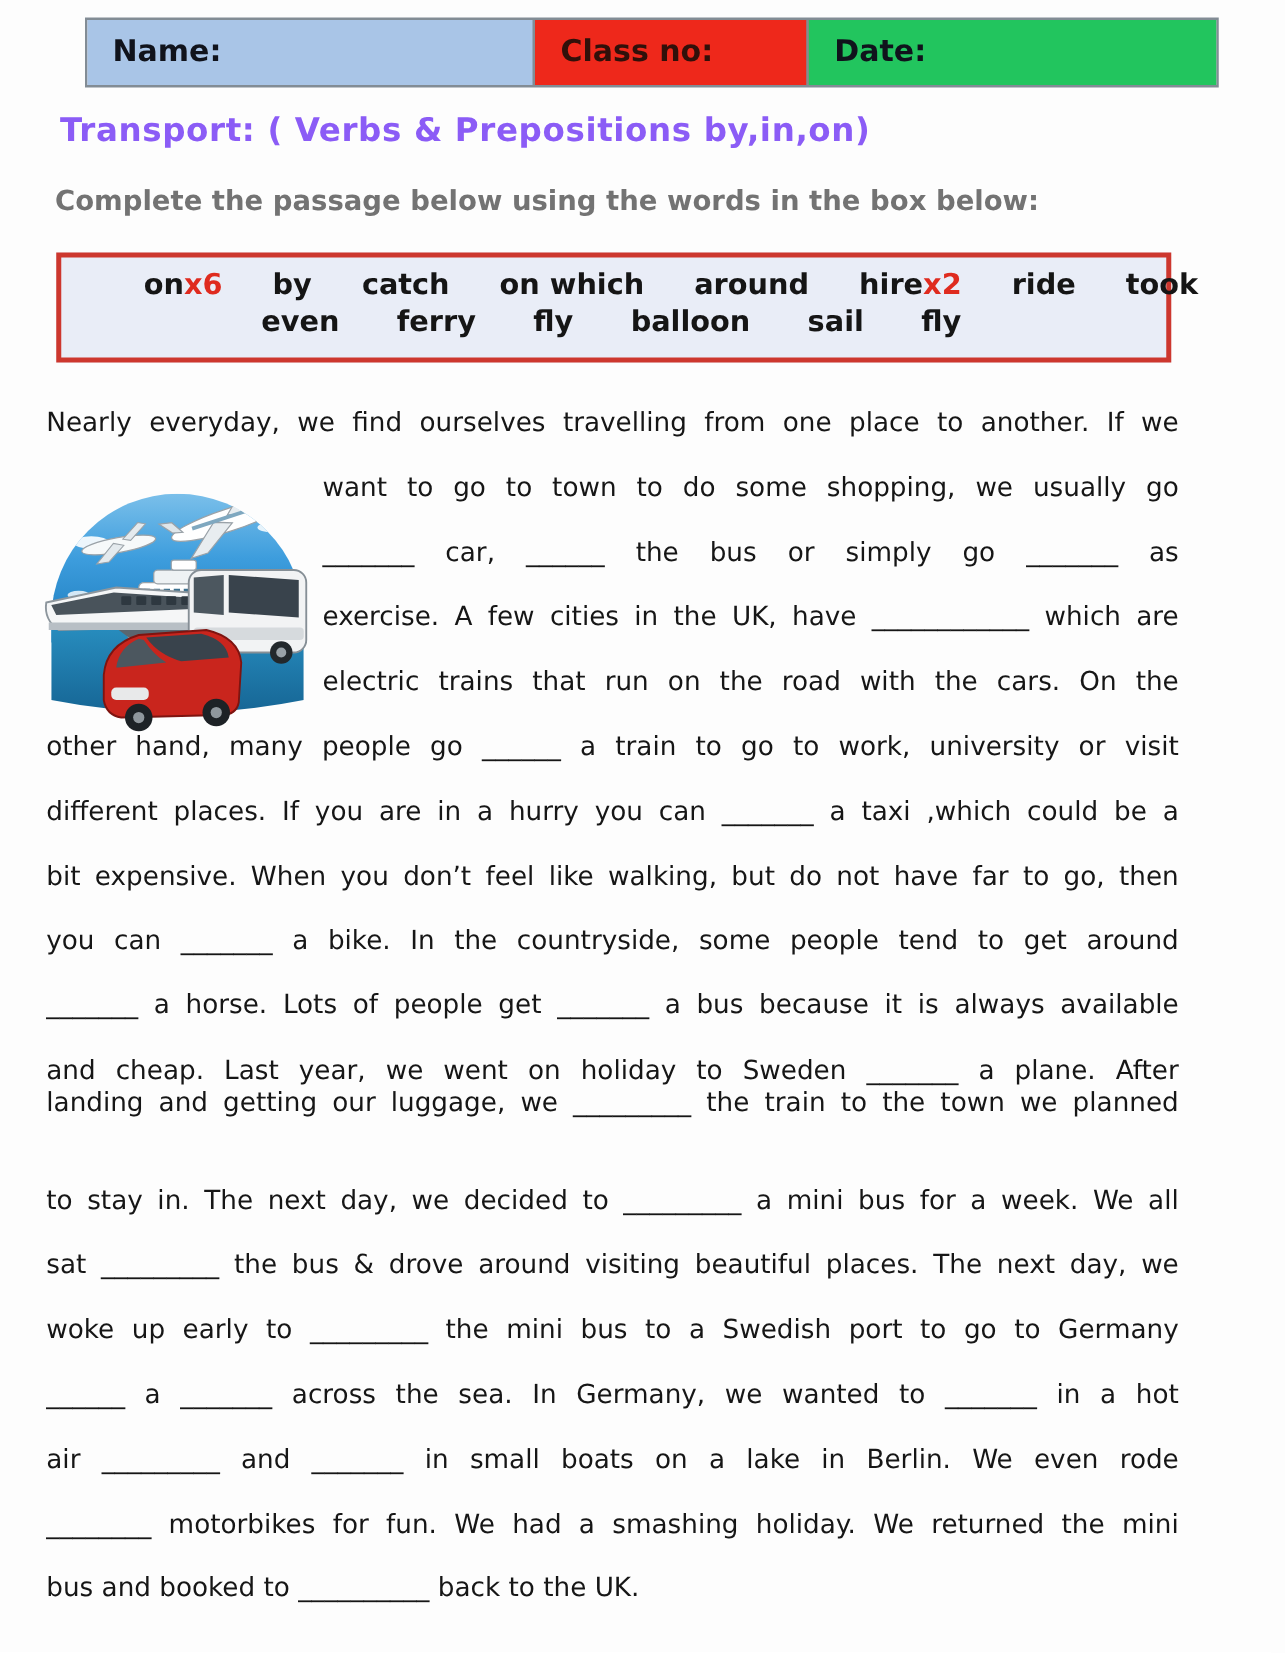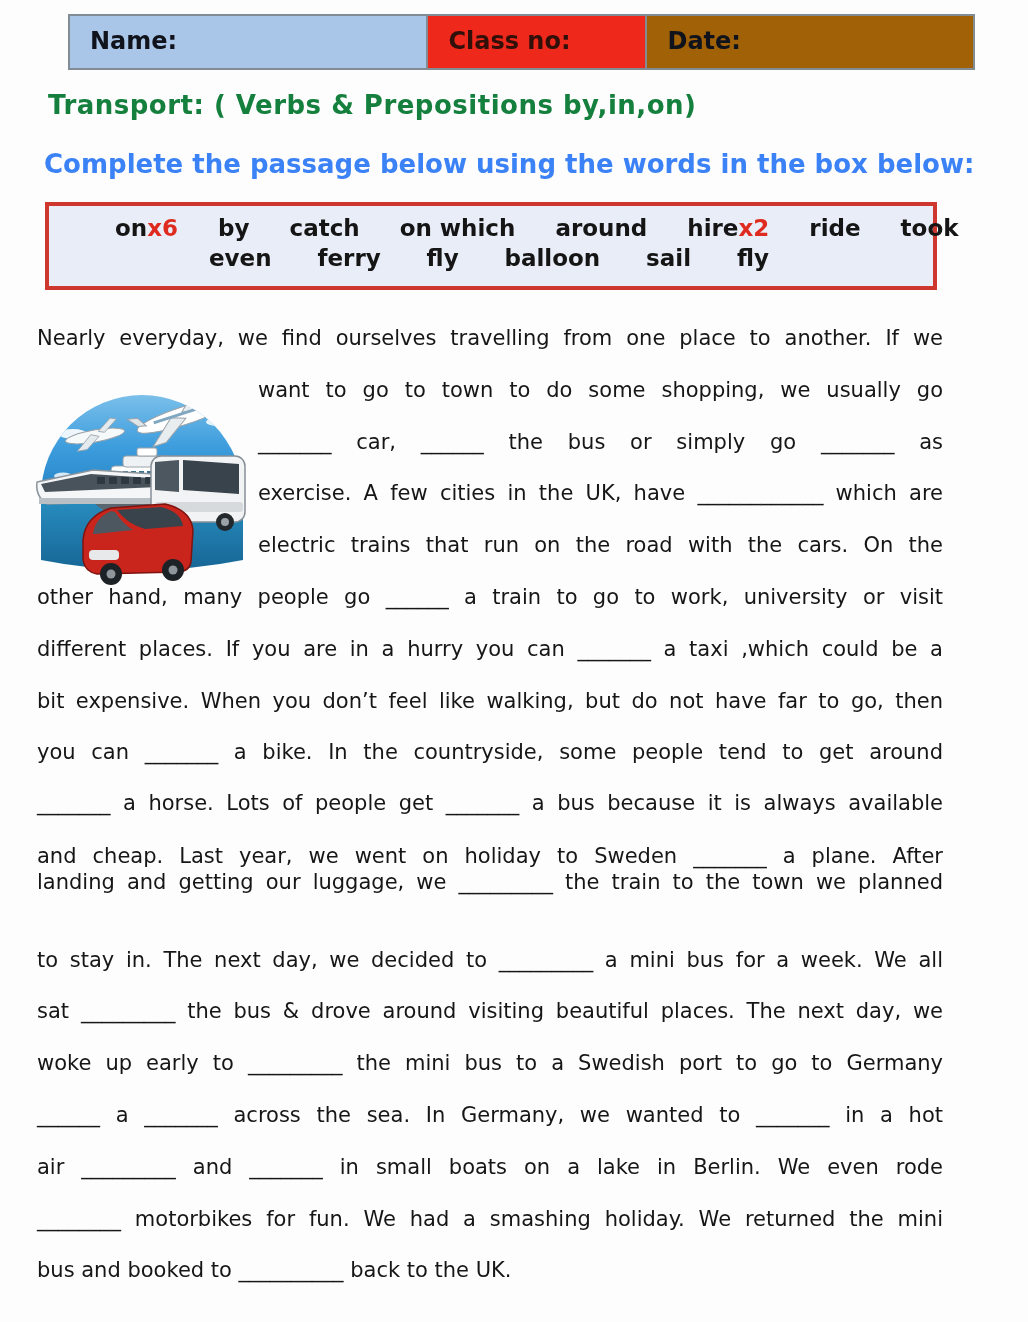--- a/index.html
+++ b/index.html
@@ -7,25 +7,25 @@
         font-family:"DejaVu Sans",sans-serif;}
 
   
   .hdr{position:absolute;left:68px;top:14px;width:907px;height:56px;display:flex;
        border:2px solid #828c95;box-sizing:border-box;background:#fff;}
   .hdr-cell{box-sizing:border-box;border-right:2px solid #828c95;padding-left:20px;
             font-weight:bold;font-size:24px;line-height:50px;color:#10131c;}
   .hdr-cell:last-child{border-right:none;}
   .cell-name{width:360px;background:#a9c5e7;}
   .cell-class{width:220px;background:#ee281b;color:#31100a;}
-  .cell-date{width:327px;background:#a16207;}
-
-  .title{position:absolute;left:48px;top:90px;font-weight:bold;font-size:26px;color:#15803d;
+  .cell-date{width:327px;background:#22c55e;}
+
+  .title{position:absolute;left:48px;top:90px;font-weight:bold;font-size:26px;color:#8b5cf6;
          letter-spacing:.5px;}
-  .instruction{position:absolute;left:44px;top:149px;font-weight:bold;font-size:26px;color:#3b82f6;}
+  .instruction{position:absolute;left:44px;top:149px;font-weight:bold;font-size:22px;color:#737373;}
 
   
   .wordbox{position:absolute;left:45px;top:202px;width:892px;height:88px;box-sizing:border-box;
            background:#e9edf7;border:4px solid #cd372e;}
   .wrow{display:flex;justify-content:space-between;font-weight:bold;font-size:23px;color:#151515;}
   .wrow1{margin:9px 0 0 66px;width:752px;gap:40px;}
   .wrow2{margin:4px 0 0 160px;width:560px;}
   .wtok{white-space:nowrap;}
   .mult{color:#df2b1f;}
 

